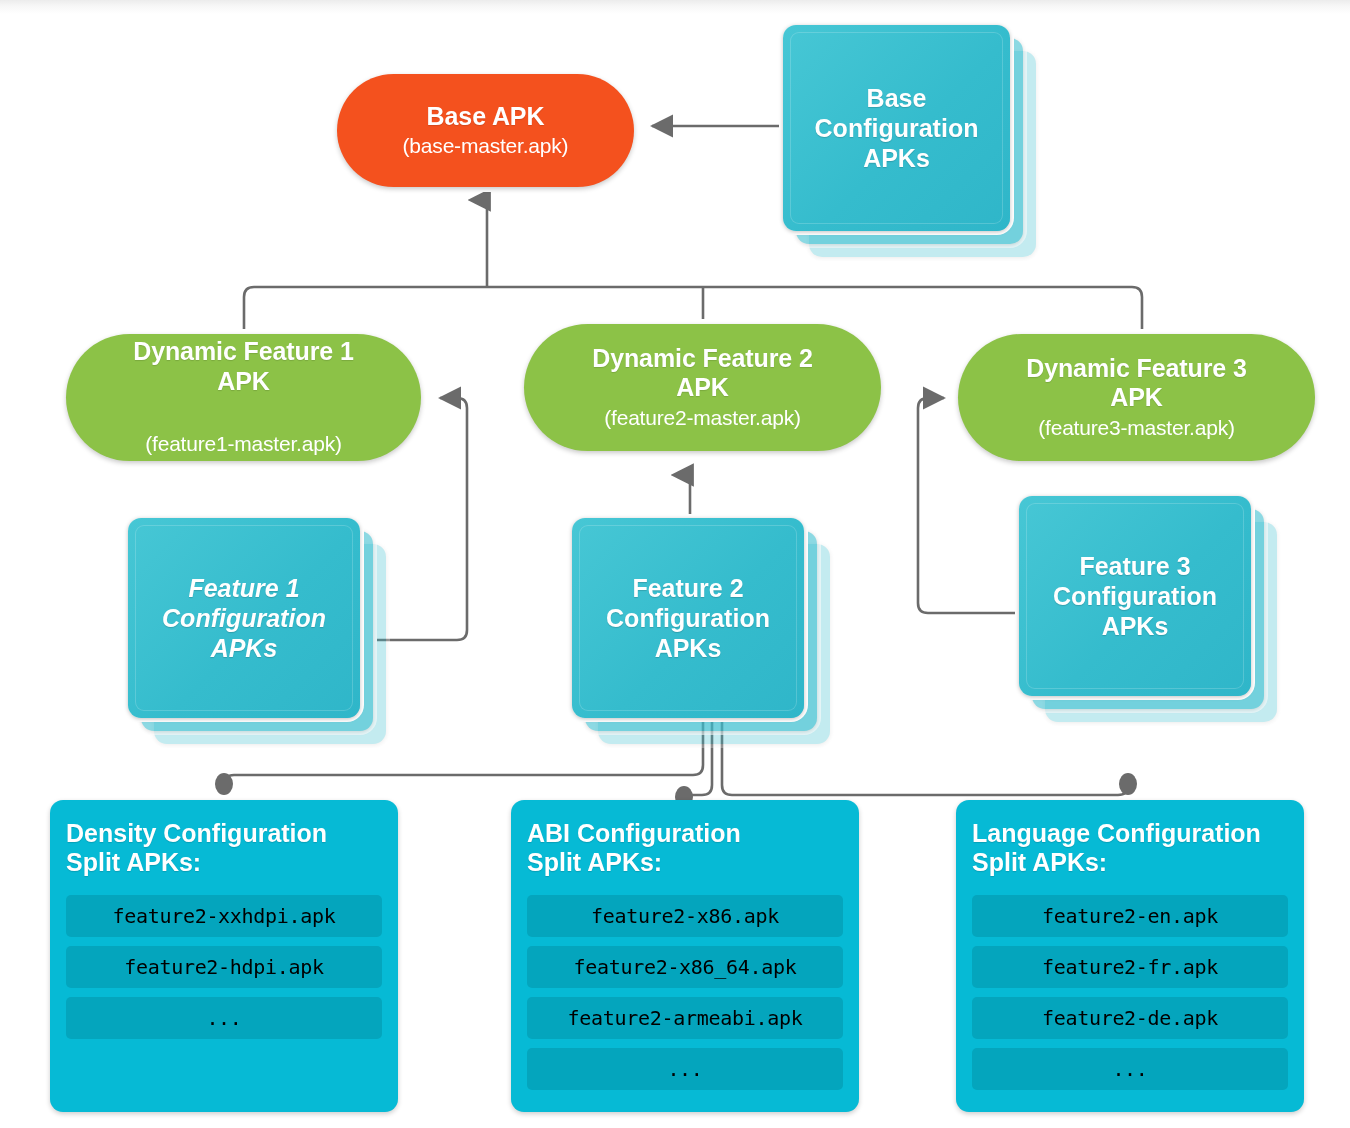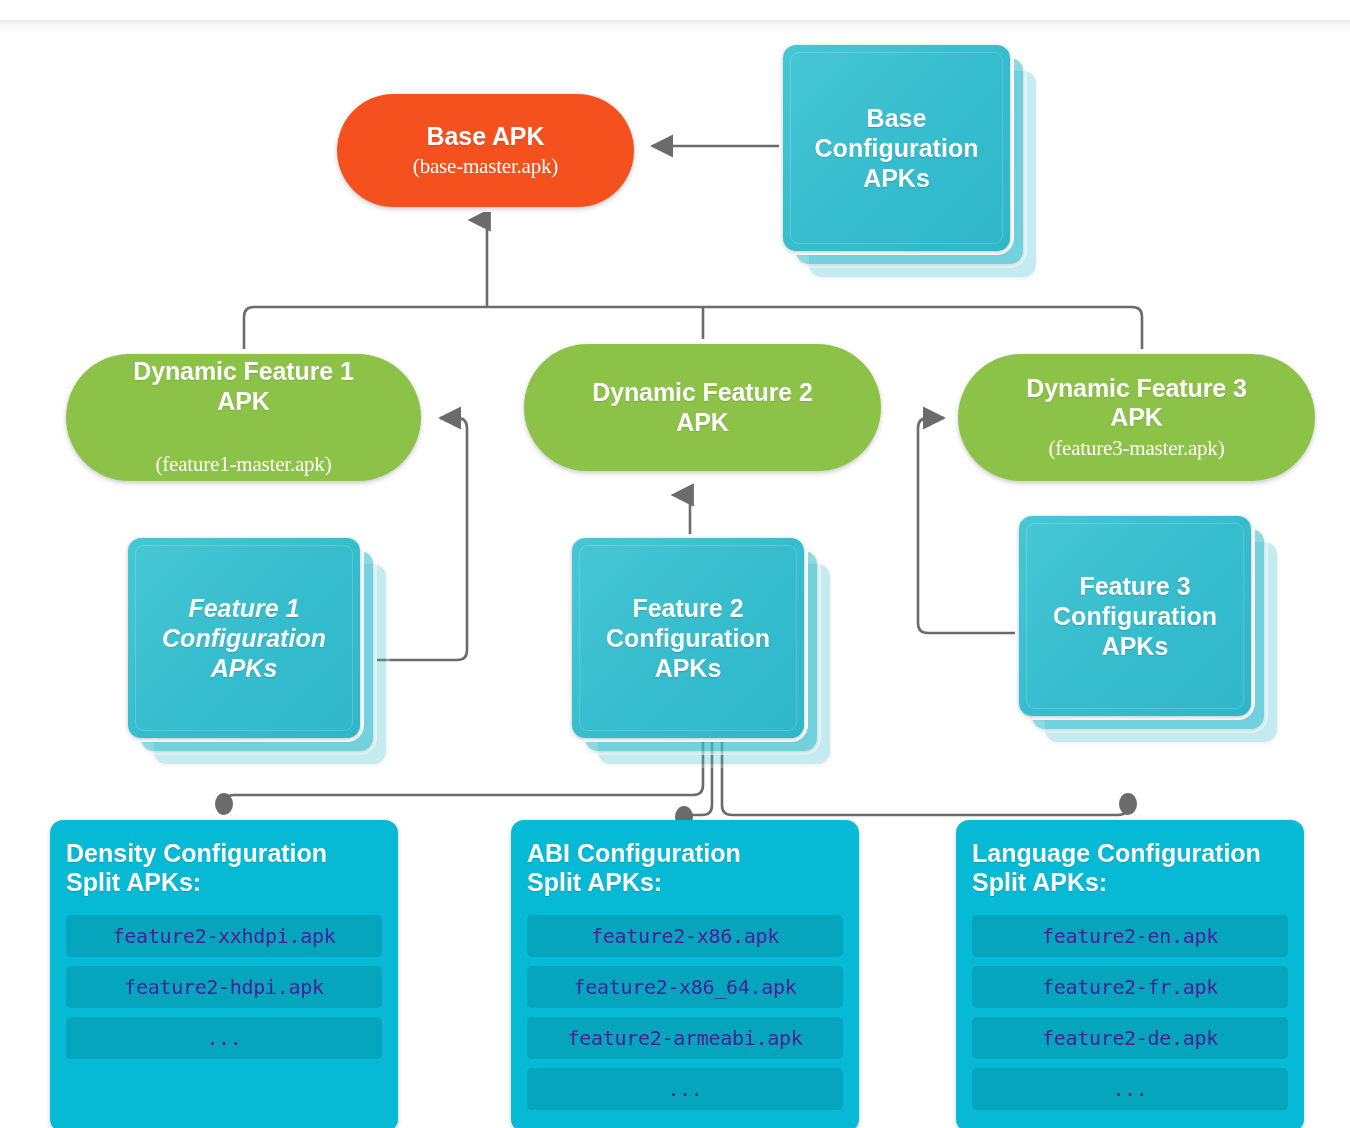--- a/index.html
+++ b/index.html
@@ -10,21 +10,20 @@
     font-family: "Liberation Sans", sans-serif;
     overflow: hidden;
   }
   #canvas {
     position: relative;
     width: 1350px;
     height: 964px;
     background:
       linear-gradient(to bottom, #ececec 0px, #f7f7f7 6px, #ffffff 14px),
       #ffffff;
-    margin-top: 20px;
   }
 
   
   #wires {
     position: absolute; left: 0; top: 0;
     width: 1350px; height: 1128px;
     pointer-events: none;
     z-index: 5;
   }
 
@@ -42,21 +41,21 @@
     box-shadow: 0 2px 5px rgba(0,0,0,.22), 0 0 0 5px #ffffff;
   }
   .pill .title {
     font-size: 25px;
     font-weight: bold;
     line-height: 1.18;
     letter-spacing: -.1px;
     text-shadow: 0 1px 1px rgba(0,0,0,.13);
   }
   .pill .mono {
-    font-family: Liberation Serif, serif;
+    font-family: Liberation Sans, sans-serif;
     font-size: 21px;
     line-height: 1.25;
     margin-top: 2px;
     letter-spacing: -.2px;
   }
   #node-base {
     left: 337px; top: 74px; width: 297px; height: 113px;
     background: #f4511e;
   }
   .pill.feature { background: #8cc247; }
@@ -125,21 +124,21 @@
     text-shadow: 0 1px 1px rgba(0,0,0,.14);
   }
   .splitbox .row {
     background: #04a5bd;
     border-radius: 5px;
     height: 42px;
     margin-bottom: 9px;
     display: flex;
     align-items: center;
     justify-content: center;
-    color: #4c1d95;
+    color: #000000;
     font-family: "DejaVu Sans Mono", "Liberation Mono", monospace;
     font-size: 20px;
     letter-spacing: -.3px;
   }
   .splitbox .row:last-child { margin-bottom: 0; }
   #box-density  { left: 50px;  top: 800px; width: 348px; height: 312px; }
   #box-abi      { left: 511px; top: 800px; width: 348px; height: 312px; }
   #box-language { left: 956px; top: 800px; width: 348px; height: 312px; }
 </style>
 </head>
@@ -205,20 +204,21 @@
 
   <div class="pill feature" id="node-feature1">
     <div class="title" style="white-space:pre-line;">Dynamic Feature 1
 APK</div>
     <div class="mono">(feature1-master.apk)</div>
   </div>
 
   <div class="pill feature" id="node-feature2">
     <div class="title" style="white-space:pre-line;">Dynamic Feature 2
 APK</div>
+    <div class="mono">(feature2-master.apk)</div>
   </div>
 
   <div class="pill feature" id="node-feature3">
     <div class="title" style="white-space:pre-line;">Dynamic Feature 3
 APK</div>
     <div class="mono">(feature3-master.apk)</div>
   </div>
 
   <div class="stack" id="stack-feat1" style="width:258px;height:226px;">
     <div class="layer l3" style="width:232px;height:200px;"></div>

